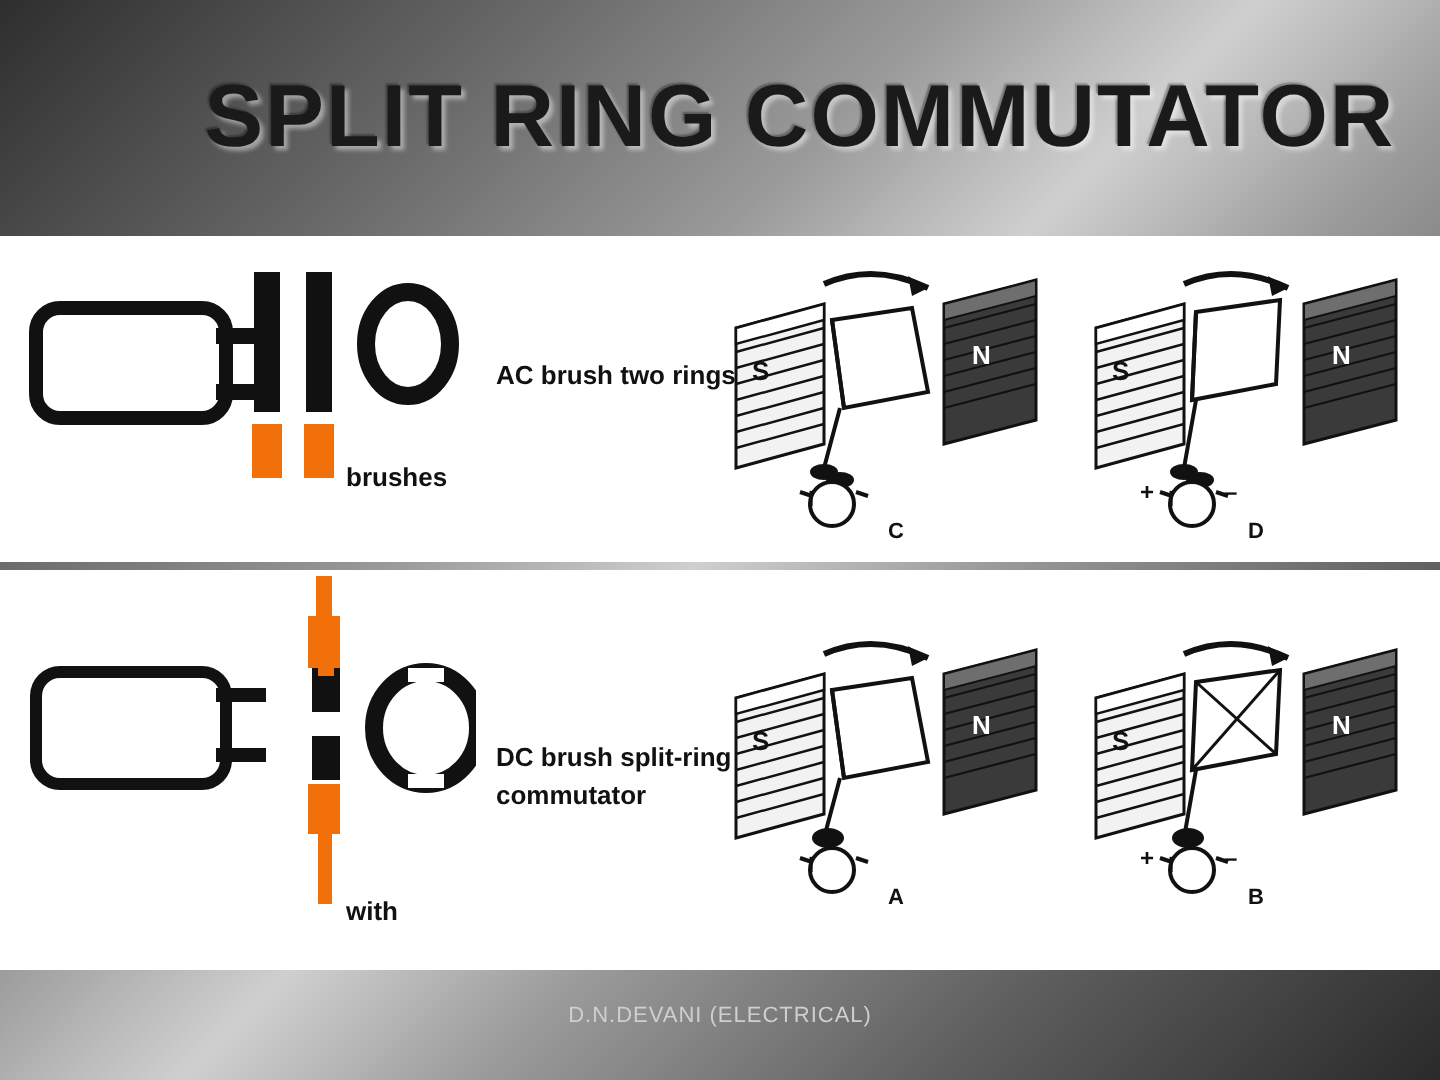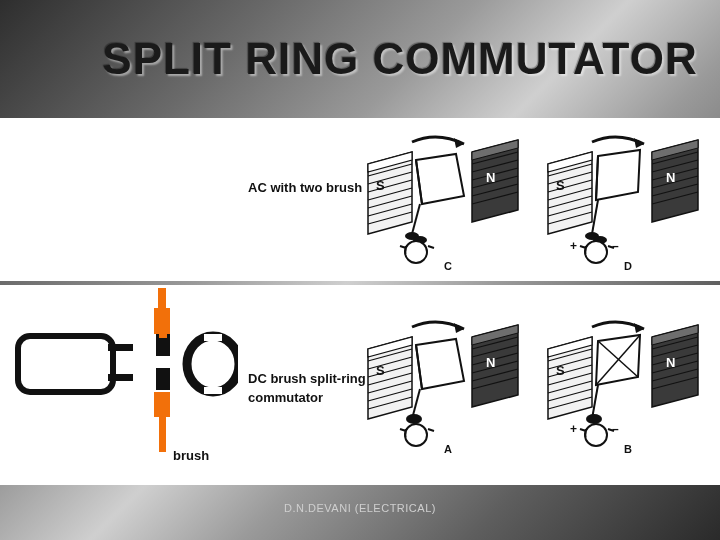--- a/index.html
+++ b/index.html
@@ -28,22 +28,40 @@
 <body>
 
 <div class="slide">
 
   <div class="title-band">
     <div class="title-text">SPLIT RING COMMUTATOR</div>
   </div>
 
   <div class="panel" id="panel-top">
 
-
-    <div class="label" style="left:248px;top:62px;width:120px;">AC with two brush</div>
+    <div class="fig" style="left:8px;top:8px;">
+      <svg width="230" height="150" viewBox="0 0 230 150">
+
+        <rect x="10" y="28" width="95" height="55" rx="12" ry="12" fill="#fff" stroke="#111" stroke-width="7"></rect>
+
+        <rect x="100" y="38" width="22" height="8" fill="#111"></rect>
+        <rect x="100" y="66" width="22" height="8" fill="#111"></rect>
+
+        <rect x="119" y="10" width="13" height="70" fill="#111"></rect>
+        <rect x="145" y="10" width="13" height="70" fill="#111"></rect>
+
+        <ellipse cx="196" cy="46" rx="21" ry="26" fill="none" stroke="#111" stroke-width="9"></ellipse>
+
+        <rect x="118" y="86" width="15" height="27" fill="#F2700A"></rect>
+        <rect x="144" y="86" width="15" height="27" fill="#F2700A"></rect>
+      </svg>
+      <div class="label" style="left:165px;top:105px;">brushes</div>
+    </div>
+
+    <div class="label" style="left:248px;top:62px;width:120px;">AC brush two rings</div>
 
     <div class="fig" style="left:360px;top:12px;">
       <svg width="168" height="140" viewBox="0 0 168 140">
 
         <path d="M52 12 q25 -11 52 2" fill="none" stroke="#111" stroke-width="3"></path>
         <path d="M104 14 l-10 -6 l2 10 z" fill="#111"></path>
 
         <g>
           <polygon points="8,34 52,22 52,92 8,104" fill="#f2f2f2" stroke="#111" stroke-width="1.5"></polygon>
           <polygon points="8,34 52,22 52,30 8,42" fill="#ffffff" stroke="#111" stroke-width="1.2"></polygon>
@@ -154,21 +172,21 @@
         <rect x="151" y="48" width="8" height="10" fill="#F2700A"></rect>
 
         <path d="M205 56 a26 28 0 0 1 0 56" fill="none" stroke="#111" stroke-width="9"></path>
         <path d="M205 56 a26 28 0 0 0 0 56" fill="none" stroke="#111" stroke-width="9"></path>
         <rect x="196" y="54" width="18" height="7" fill="#fff"></rect>
         <rect x="196" y="107" width="18" height="7" fill="#fff"></rect>
 
         <rect x="146" y="112" width="16" height="25" fill="#F2700A"></rect>
         <rect x="151" y="134" width="7" height="38" fill="#F2700A"></rect>
       </svg>
-      <div class="label" style="left:165px;top:168px;">brush</div>
+      <div class="label" style="left:165px;top:168px;">with</div>
     </div>
 
     <div class="label" style="left:248px;top:86px;width:130px;">DC brush split-ring</div>
     <div class="label" style="left:248px;top:105px;width:130px;">commutator</div>
 
     <div class="fig" style="left:360px;top:30px;">
       <svg width="168" height="140" viewBox="0 0 168 140">
         <path d="M52 12 q25 -11 52 2" fill="none" stroke="#111" stroke-width="3"></path>
         <path d="M104 14 l-10 -6 l2 10 z" fill="#111"></path>
         <g>

